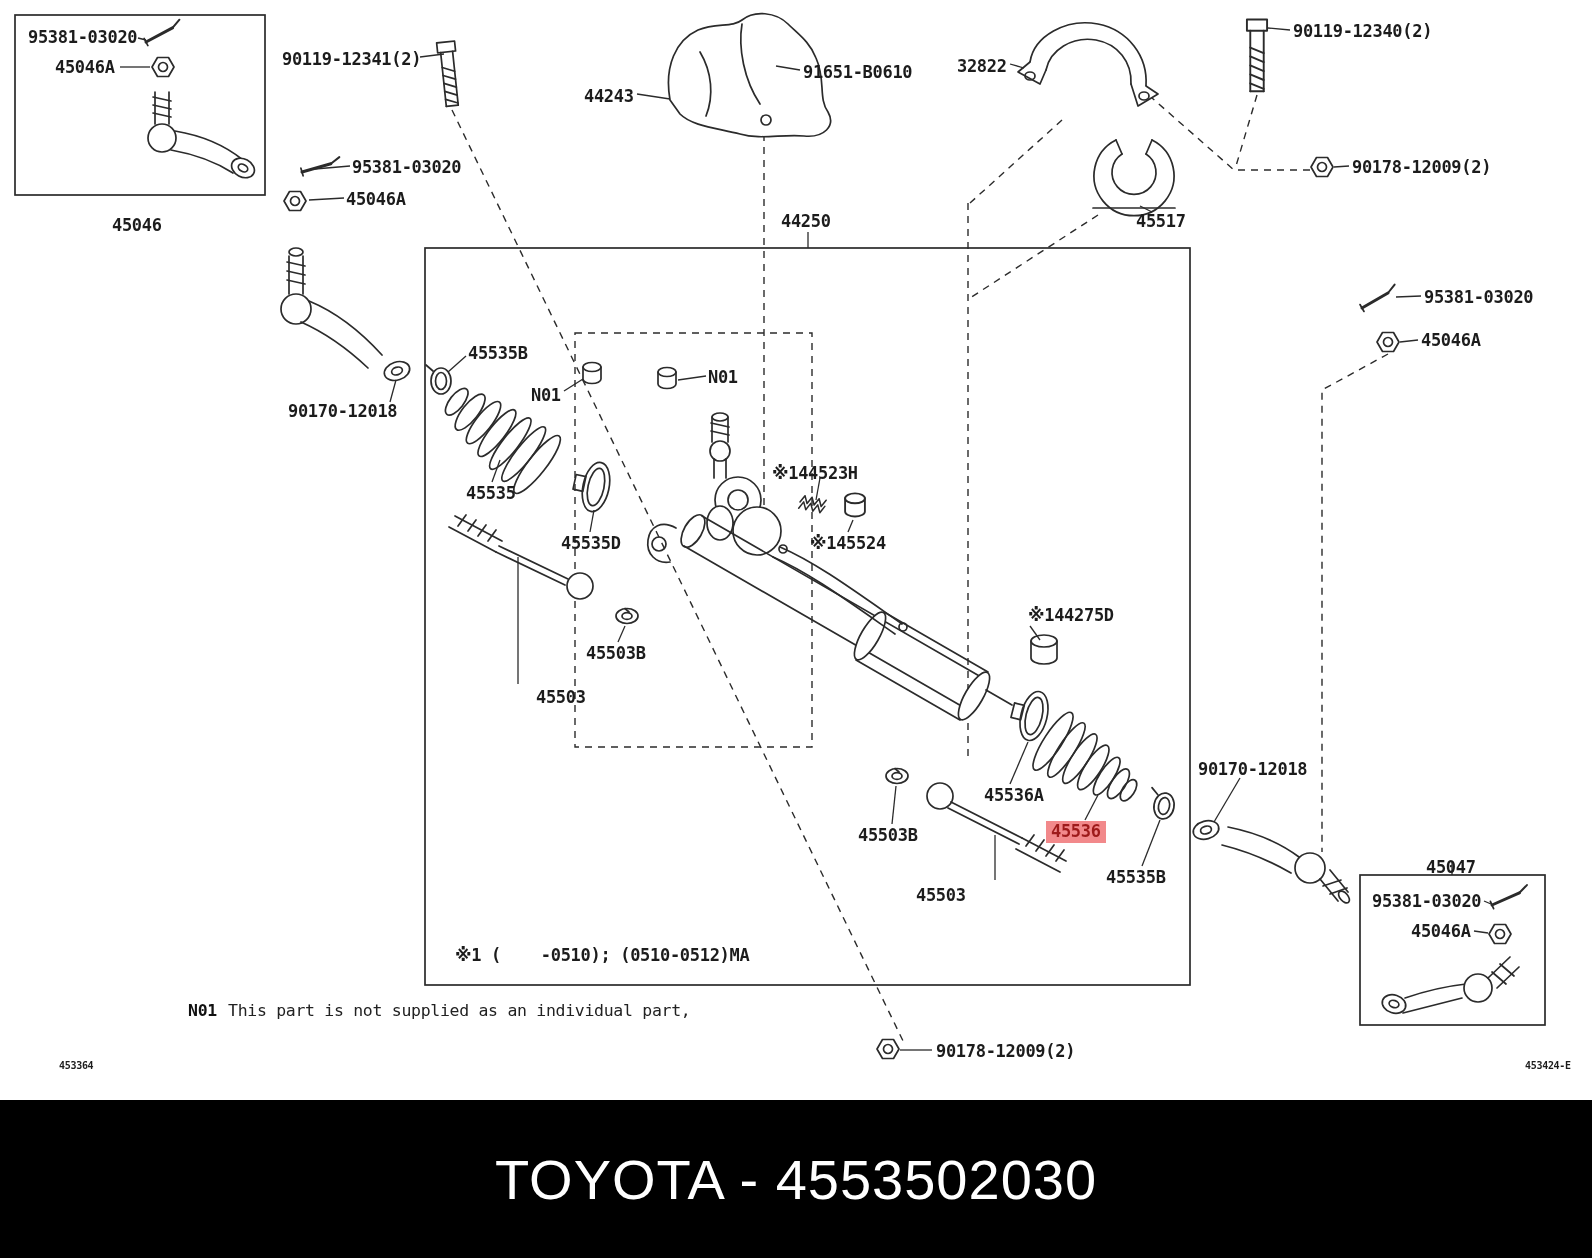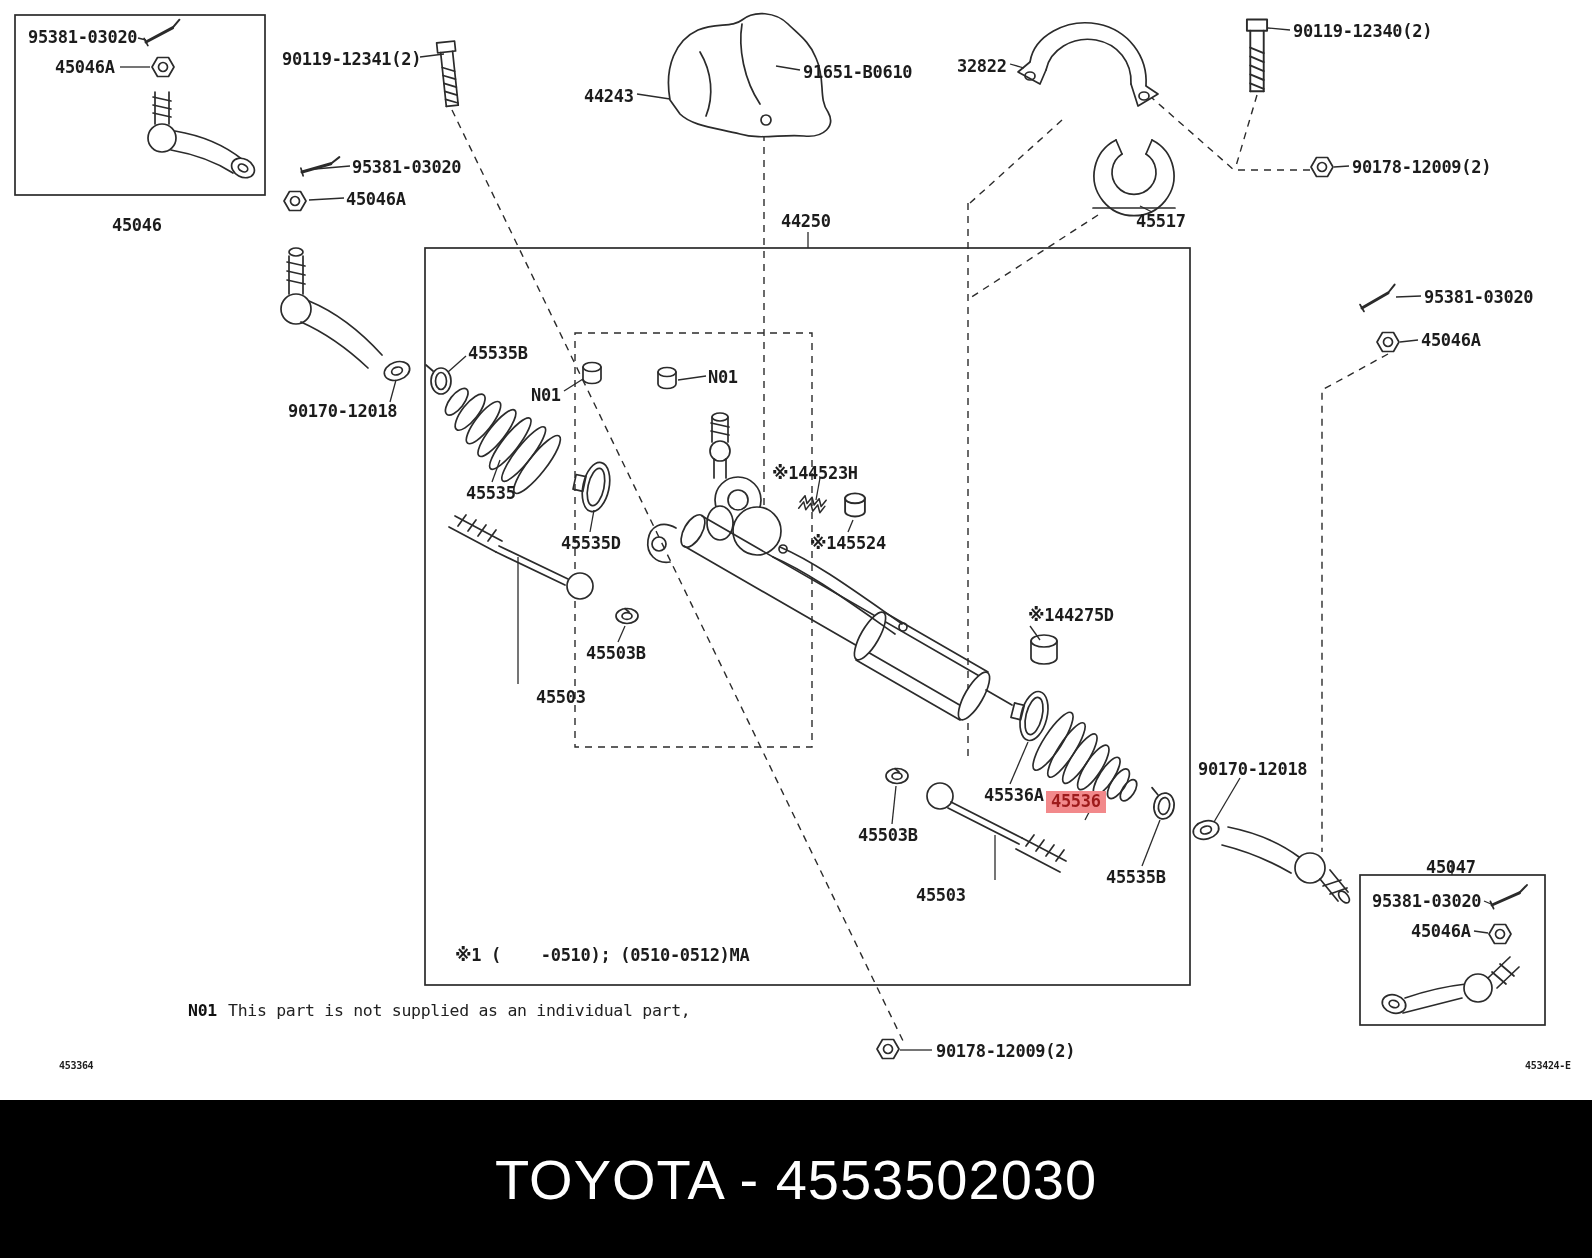--- a/index.html
+++ b/index.html
@@ -342,21 +342,21 @@
       <div class="plabel" style="left: 531px; top: 386px;">N01</div>
       <div class="plabel" style="left: 708px; top: 368px;">N01</div>
       <div class="plabel" style="left: 466px; top: 484px;">45535</div>
       <div class="plabel" style="left: 561px; top: 534px;">45535D</div>
       <div class="plabel" style="left: 772px; top: 464px;">※144523H</div>
       <div class="plabel" style="left: 810px; top: 534px;">※145524</div>
       <div class="plabel" style="left: 586px; top: 644px;">45503B</div>
       <div class="plabel" style="left: 536px; top: 688px;">45503</div>
       <div class="plabel" style="left: 986px; top: 606px; margin-left: 42px;">※144275D</div>
       <div class="plabel" style="left: 984px; top: 786px;">45536A</div>
-      <div class="plabel hl" style="left: 1051px; top: 792px;">45536</div>
+      <div class="plabel hl" style="left: 1051px; top: 822px;">45536</div>
       <div class="plabel" style="left: 858px; top: 826px;">45503B</div>
       <div class="plabel" style="left: 916px; top: 886px;">45503</div>
       <div class="plabel" style="left: 1106px; top: 868px;">45535B</div>
       <div class="plabel" style="left: 1198px; top: 760px;">90170-12018</div>
       <div class="plabel" style="left: 1426px; top: 858px; text-align: right;">45047</div>
       <div class="plabel" style="left: 1372px; top: 892px;">95381-03020</div>
       <div class="plabel" style="left: 1411px; top: 922px;">45046A</div>
       <div class="plabel" style="left: 936px; top: 1042px;">90178-12009(2)</div>
       <div class="plabel" style="left: 455px; top: 946px;">※1 (    -0510); (0510-0512)MA</div>
       <div class="plabel notebold" style="left: 188px; top: 1002px;">N01</div>

